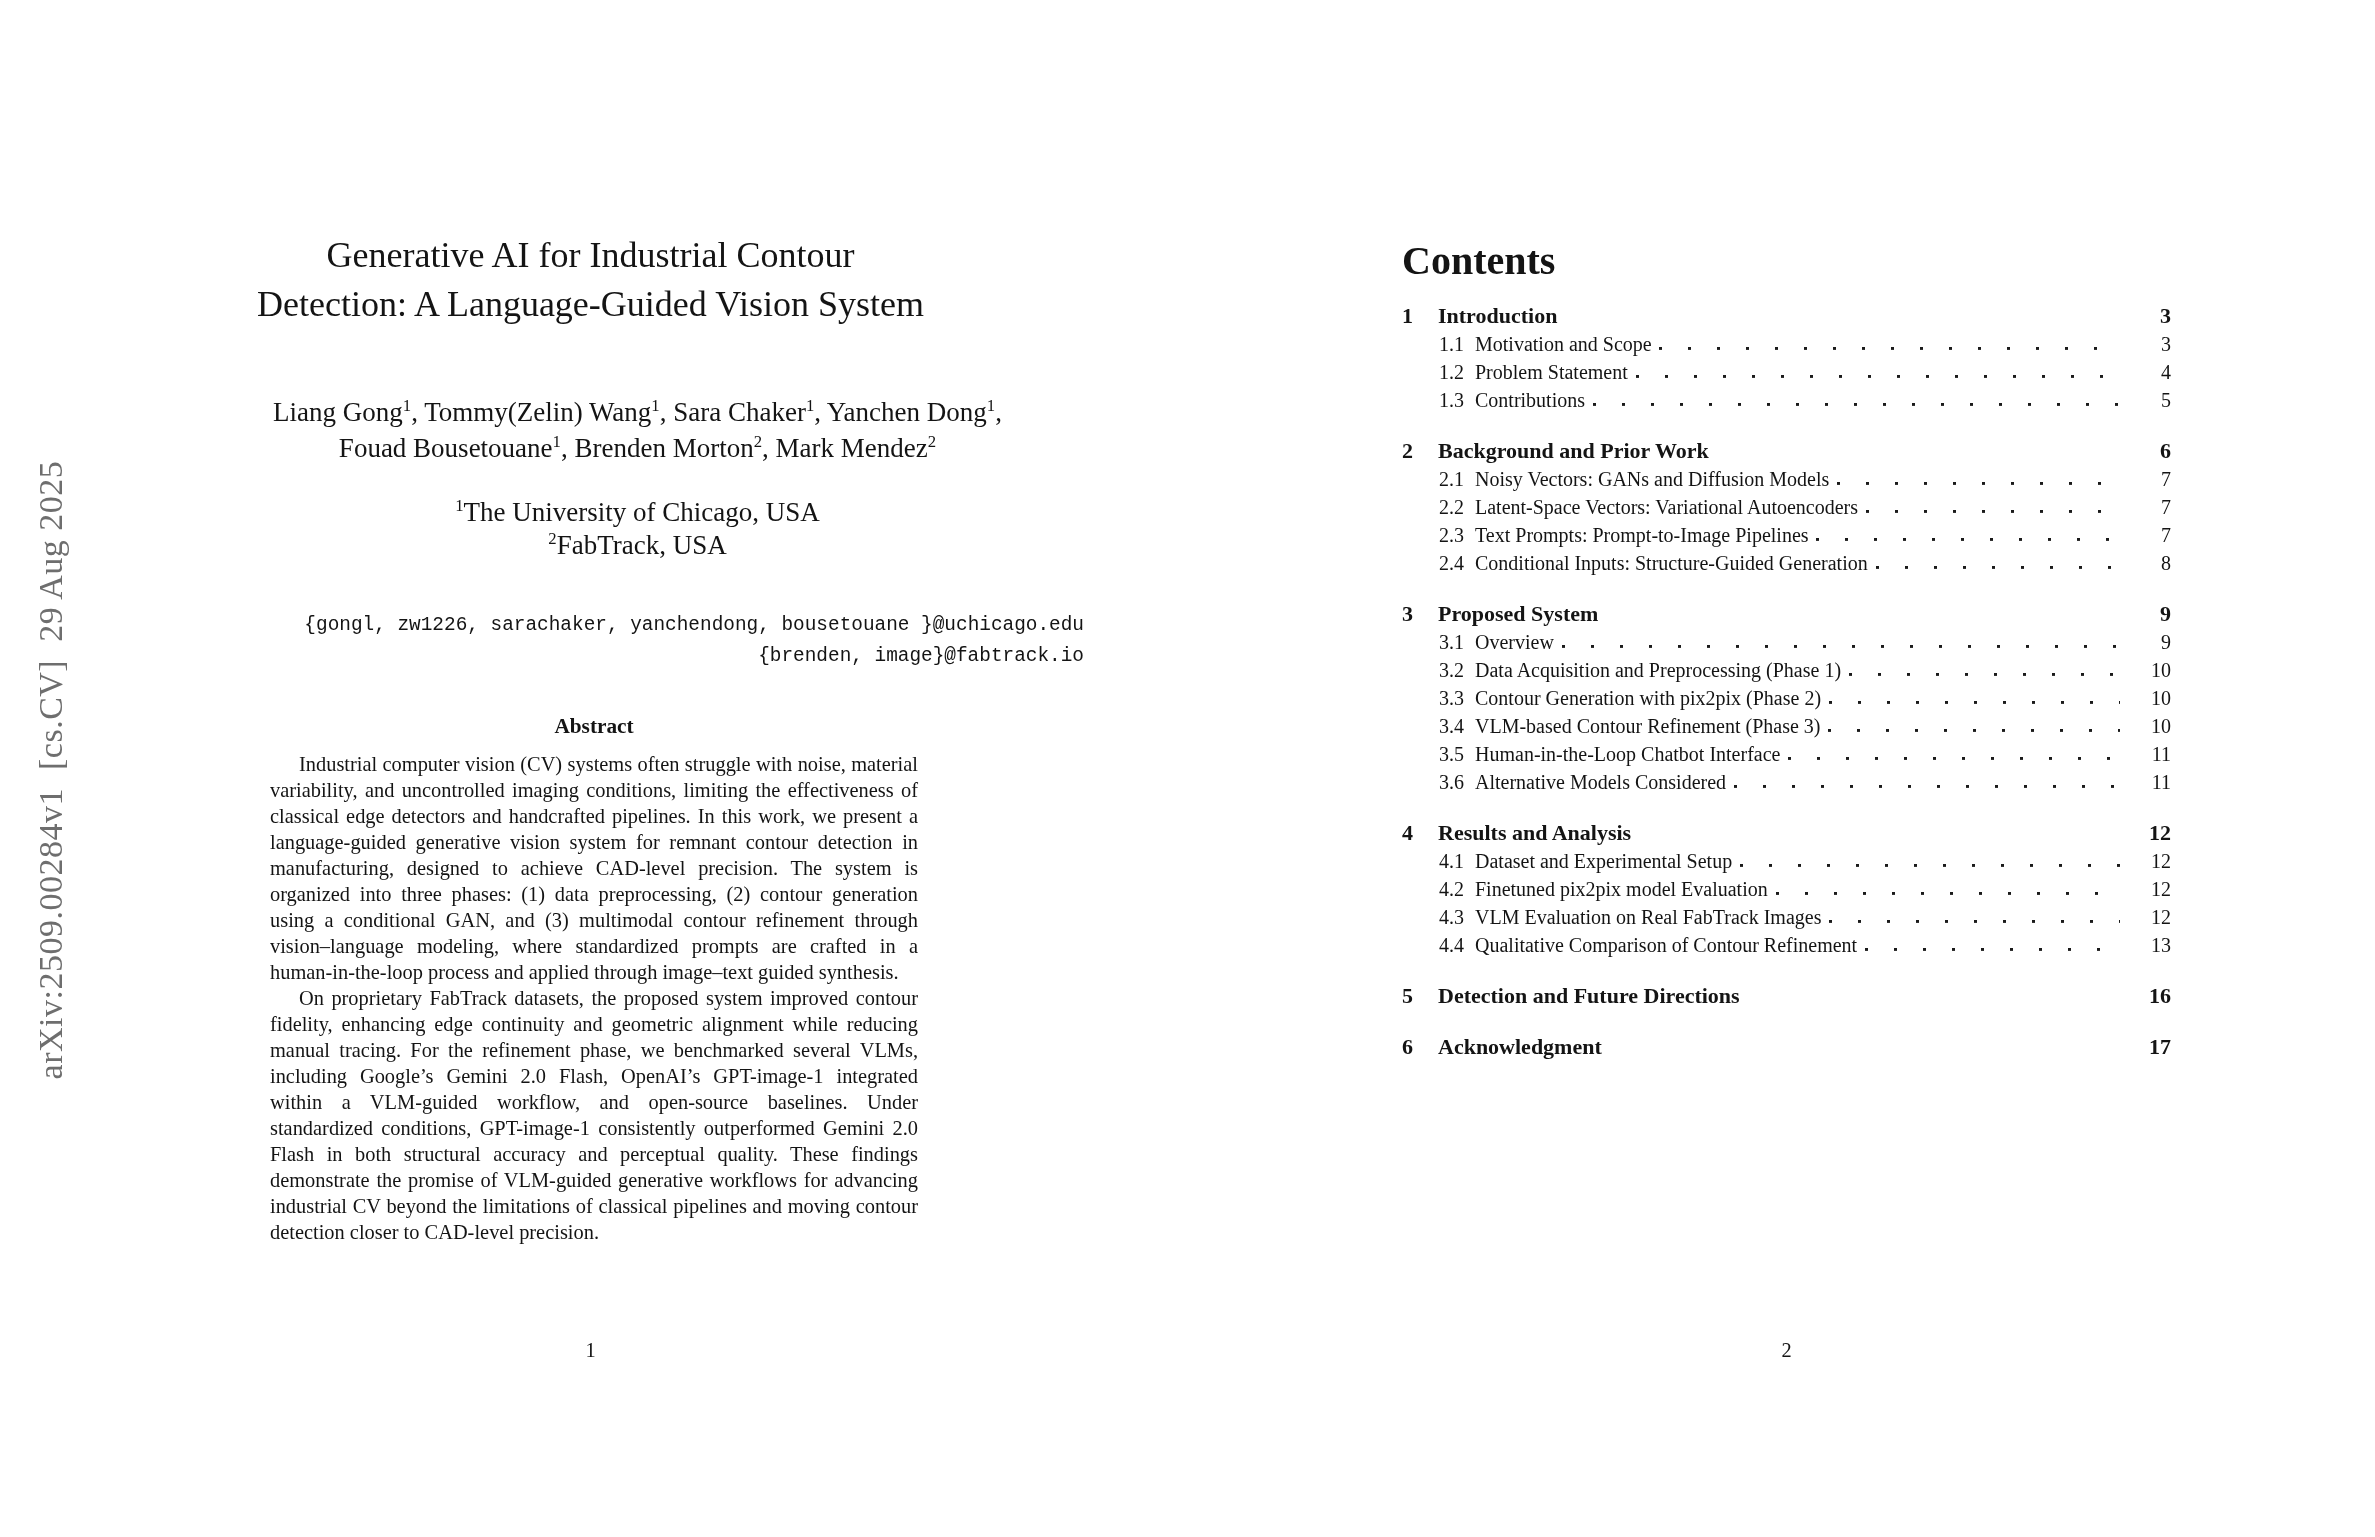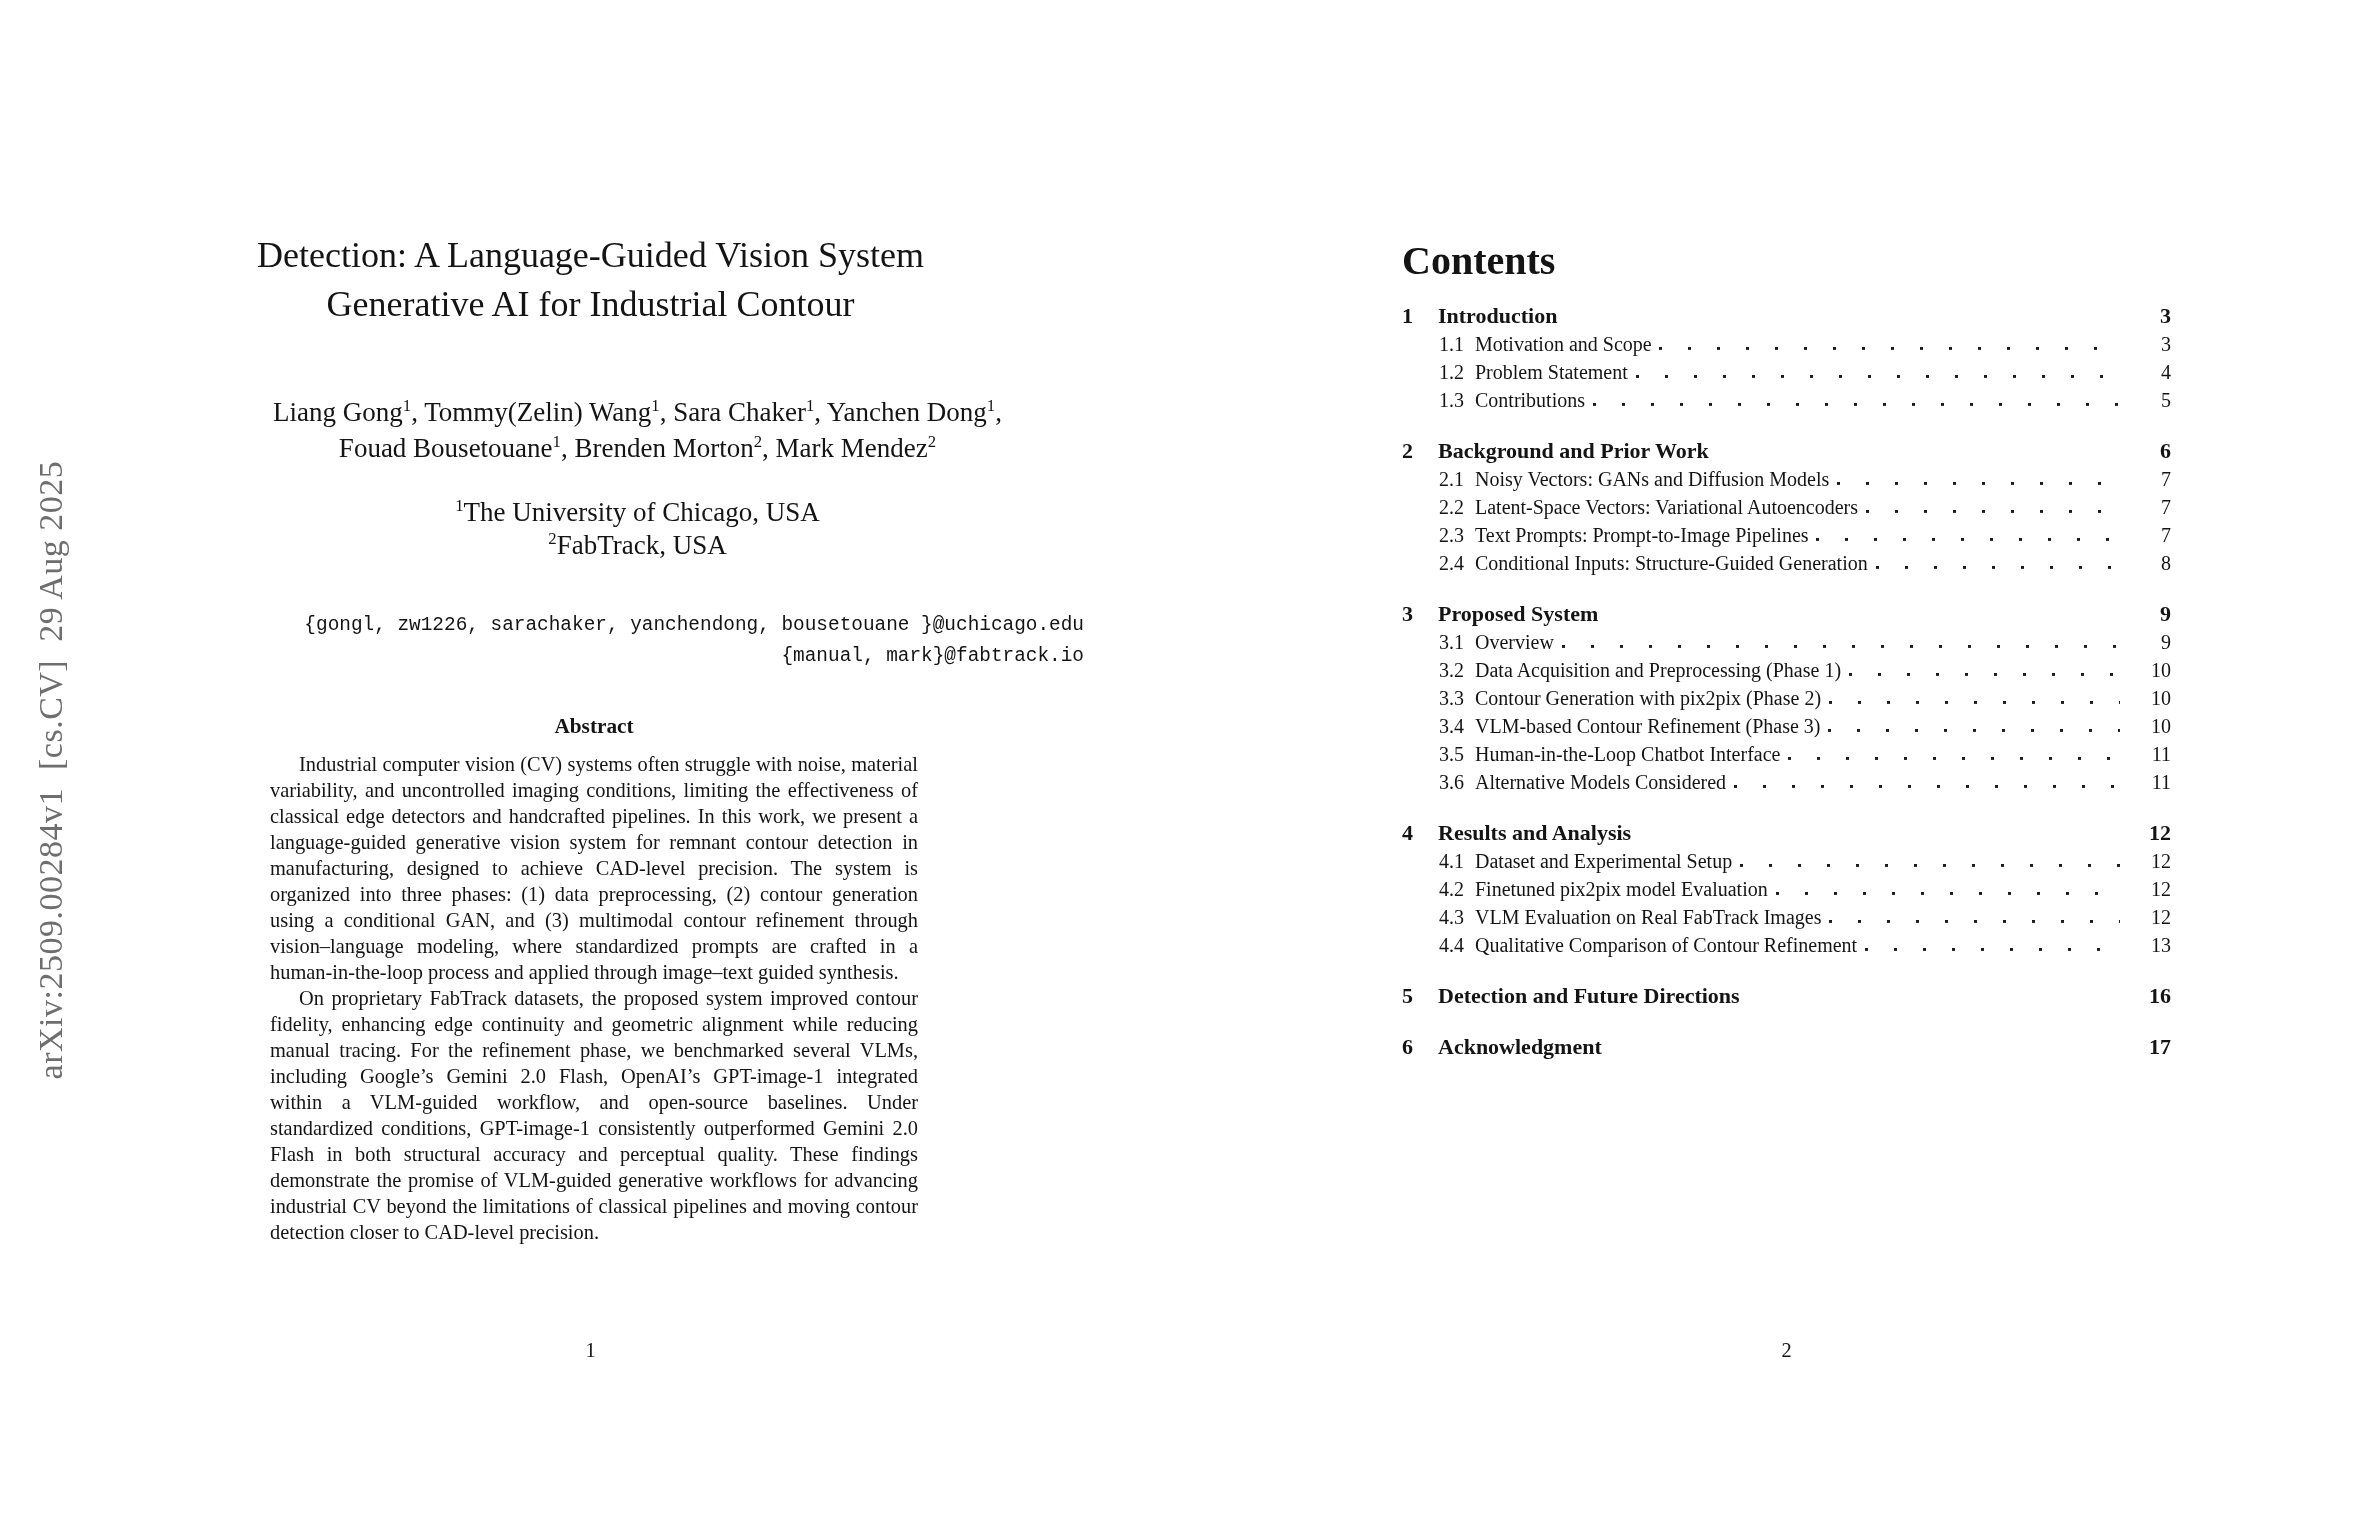--- a/index.html
+++ b/index.html
@@ -95,37 +95,37 @@
     text-align:center; font-size:20.4px;
   }
 </style>
 </head>
 <body>
 
 <div class="watermark" style="color: rgb(110, 110, 110);">arXiv:2509.00284v1  [cs.CV]  29 Aug 2025</div>
 
 <div class="page-left">
   <div class="paper-title">
+    <div>Generative AI for Industrial Contour</div>
     <div>Detection: A Language-Guided Vision System</div>
-    <div>Generative AI for Industrial Contour</div>
   </div>
 
   <div class="authors-block">
       <div class="authors-line"><span>Liang Gong<sup>1</sup></span>, <span>Tommy(Zelin) Wang<sup>1</sup></span>, <span>Sara Chaker<sup>1</sup></span>, <span>Yanchen Dong<sup>1</sup></span>,</div>
       <div class="authors-line"><span>Fouad Bousetouane<sup>1</sup></span>, <span>Brenden Morton<sup>2</sup></span>, <span>Mark Mendez<sup>2</sup></span></div>
     </div>
 
   <div class="affils-block">
       <div class="affil-line"><sup>1</sup>The University of Chicago, USA</div>
       <div class="affil-line"><sup>2</sup>FabTrack, USA</div>
     </div>
 
   <div class="emails-block">
       <div class="email-line">{gongl, zw1226, sarachaker, yanchendong, bousetouane }@uchicago.edu</div>
-      <div class="email-line">{manual, mark}@fabtrack.io</div>
+      <div class="email-line">{brenden, image}@fabtrack.io</div>
     </div>
 
   <div class="abstract-block">
     <div class="abstract-head">Abstract</div>
     <p>Industrial computer vision (CV) systems often struggle with noise, material variability, and uncontrolled imaging conditions, limiting the effectiveness of classical edge detectors and handcrafted pipelines. In this work, we present a language-guided generative vision system for remnant contour detection in manufacturing, designed to achieve CAD-level precision. The system is organized into three phases: (1) data preprocessing, (2) contour generation using a conditional GAN, and (3) multimodal contour refinement through vision–language modeling, where standardized prompts are crafted in a human-in-the-loop process and applied through image–text guided synthesis.</p>
     <p>On proprietary FabTrack datasets, the proposed system improved contour fidelity, enhancing edge continuity and geometric alignment while reducing manual tracing. For the refinement phase, we benchmarked several VLMs, including Google’s Gemini 2.0 Flash, OpenAI’s GPT-image-1 integrated within a VLM-guided workflow, and open-source baselines. Under standardized conditions, GPT-image-1 consistently outperformed Gemini 2.0 Flash in both structural accuracy and perceptual quality. These findings demonstrate the promise of VLM-guided generative workflows for advancing industrial CV beyond the limitations of classical pipelines and moving contour detection closer to CAD-level precision.</p>
   </div>
 
   <div class="pageno-left">1</div>
 </div>

